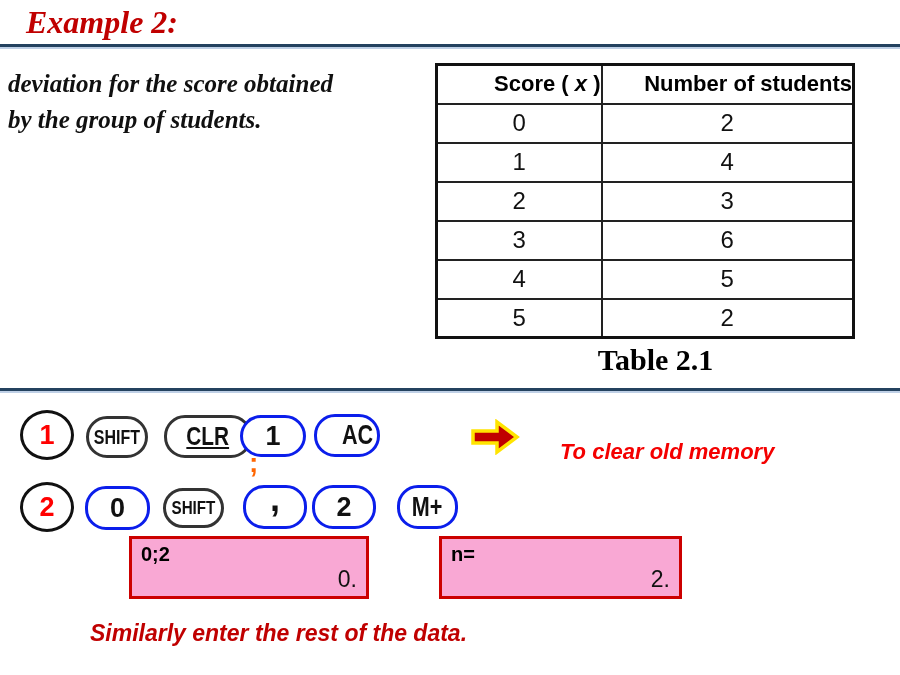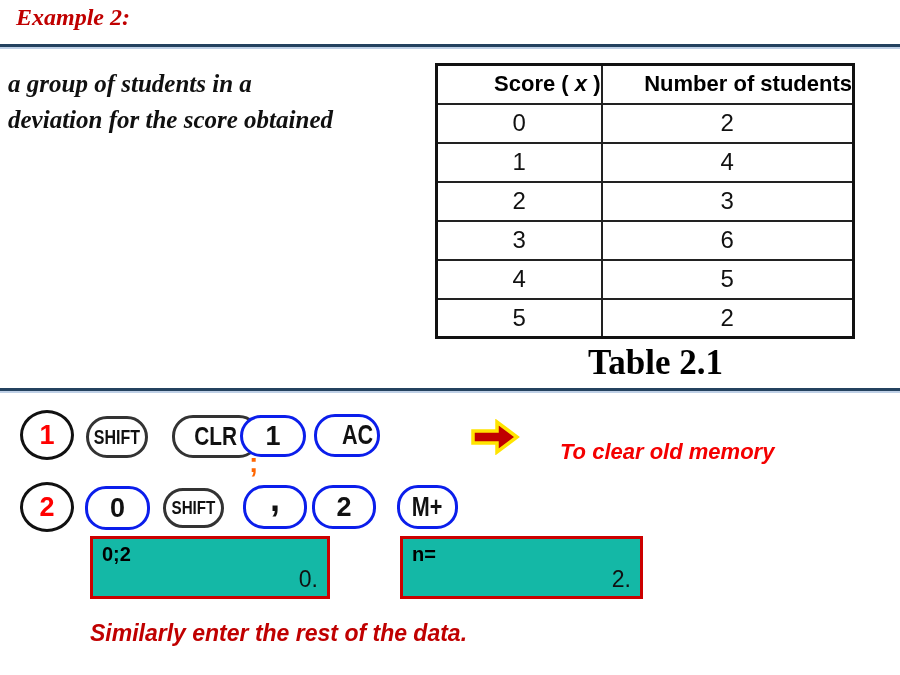--- a/index.html
+++ b/index.html
@@ -5,24 +5,24 @@
   * { margin:0; padding:0; box-sizing:border-box; }
   html,body { width:900px; height:675px; }
   body {
     position:relative;
     background:#ffffff;
     font-family:"Liberation Sans", sans-serif;
     overflow:hidden;
   }
   
   .page-title {
-    position:absolute; left:16px; top:4px;
+    position:absolute; left:26px; top:4px;
     font-family:"Liberation Serif", serif;
     font-weight:bold; font-style:italic;
-    font-size:24px; color:#C00000;
+    font-size:32px; color:#C00000;
   }
   .rule {
     position:absolute; left:0; width:900px; height:5px;
     background:#24425F; border-bottom:2px solid #BFD0E6;
   }
   .rule.top { top:44px; }
   .rule.mid { top:388px; }
   
   .problem {
     position:absolute; left:8px; top:66px; width:430px;
@@ -41,61 +41,61 @@
   }
   table.scores th {
     width:165px; height:39px; font-size:22px; font-weight:bold; color:#000;text-align:right;
   }
   table.scores th.students-col { width:252px; }
   table.scores td { height:39px; font-size:24px; font-weight:normal; color:#111; }
   .var-x { font-style:italic; }
   .table-caption {
     position:absolute; left:435px; top:343px; width:441px;
     text-align:center; font-family:"Liberation Serif", serif;
-    font-weight:bold; font-size:35px; color:#000;
+    font-weight:bold; font-size:30px; color:#000;
   }
   
   .step-badge {
     position:absolute; width:54px; height:50px;
     border:3px solid #111; border-radius:50%;
     display:flex; align-items:center; justify-content:center;
     color:#FF0000; font-weight:bold; font-size:27px; background:#fff;
   }
   .badge-1 { left:20px; top:410px; }
   .badge-2 { left:20px; top:482px; }
   .btn {
     position:absolute; display:flex; align-items:center; justify-content:center;
     background:#fff; border-radius:21px; font-weight:bold; color:#111;
   }
   .btn.black { border:3px solid #333; }
   .btn.blue  { border:3px solid #0B1EEB; }
   .narrow { transform:scaleX(0.8); display:inline-block; white-space:nowrap; }
   .btn-shift1 { left:86px;  top:416px; width:62px; height:42px; font-size:20px; }
-  .btn-clr    { left:172px; top:415px; width:88px; height:43px; font-size:26px; }
+  .btn-clr    { left:164px; top:415px; width:88px; height:43px; font-size:26px;text-decoration:underline; }
   .btn-one    { left:240px; top:415px; width:66px; height:42px; font-size:27px; }
   .btn-ac     { left:314px; top:414px; width:66px; height:43px; font-size:27px;justify-content:flex-end; }
   .btn-zero   { left:85px;  top:486px; width:65px; height:44px; font-size:27px; }
   .btn-shift2 { left:163px; top:488px; width:61px; height:40px; font-size:19px; }
   .btn-comma  { left:243px; top:485px; width:64px; height:44px; font-size:36px; }
   .btn-comma .comma-glyph { transform:translateY(-8px); display:inline-block; }
   .btn-two    { left:312px; top:485px; width:64px; height:44px; font-size:27px; }
   .btn-mplus  { left:397px; top:485px; width:61px; height:44px; font-size:27px; }
   .semicolon {
     position:absolute; left:249px; top:449px;
     color:#FF6600; font-weight:bold; font-size:28px; line-height:28px;
   }
   .block-arrow { position:absolute; left:470px; top:419px; }
   .note-clear {
     position:absolute; left:560px; top:423px;
     color:#F40000; font-weight:bold; font-style:italic; font-size:22px;margin-top:16px;
   }
   
   .calc-display {
     position:absolute; top:536px; height:63px;
-    border:3px solid #CC0000; background:#14b8a6;
+    border:3px solid #CC0000; background:#f9a8d4;margin-left:39px;
   }
   .display-1 { left:90px;  width:240px; }
   .display-2 { left:400px; width:243px; }
   .disp-tl {
     position:absolute; left:9px; top:4px;
     font-weight:bold; font-size:20px; color:#000;
   }
   .disp-br {
     position:absolute; right:9px; bottom:3px;
     font-weight:normal; font-size:23px; color:#111;
@@ -105,22 +105,22 @@
     color:#C00000; font-weight:bold; font-style:italic; font-size:23px;
   }
 </style>
 </head>
 <body>
 
 <div class="page-title">Example 2:</div>
 <div class="rule top"></div>
 
 <div class="problem">
-  <div>a group of students in a</div>
   <div>deviation for the score obtained</div>
+  <div>by the group of students.</div>
 </div>
 
 <table class="scores">
   <thead>
     <tr>
       <th><span>Score ( </span><span class="var-x">x</span><span> )</span></th>
       <th class="students-col">Number of students</th>
     </tr>
   </thead>
   <tbody>

